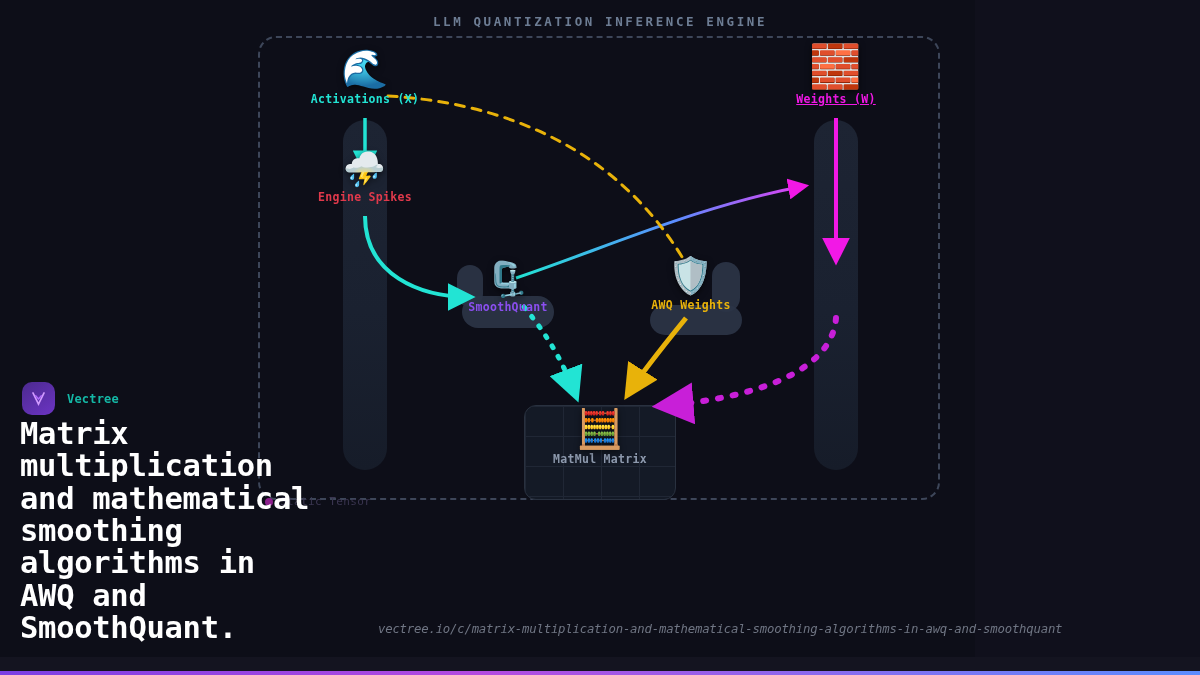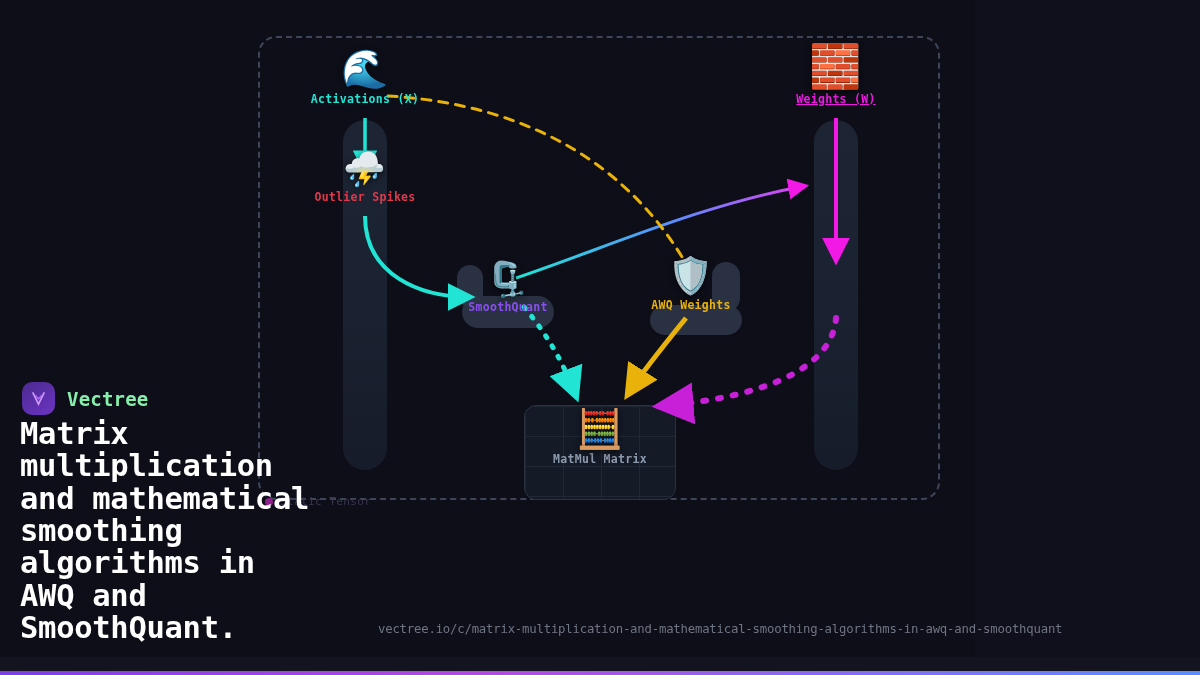--- a/index.html
+++ b/index.html
@@ -109,41 +109,42 @@
   
   .brand{
     position:absolute; left:22px; top:382px;
     display:flex; align-items:center; gap:12px; z-index:8;
   }
   .brand .mark{
     width:33px; height:33px; border-radius:10px;
     background:linear-gradient(145deg,#4c2a8f 0%,#6c34c4 100%);
     display:flex; align-items:center; justify-content:center;
   }
-  .brand .name{ color:#86efac; font-size:19px; font-weight:700; letter-spacing:.2px; }
+  .brand .name{ color:#14b8a6; font-size:12px; font-weight:700; letter-spacing:.2px; }
 
   .headline{
     position:absolute; left:20px; top:418px; width:400px; z-index:8;
     color:#ffffff; font-size:30.5px; font-weight:700; line-height:1.06;
     letter-spacing:-0.3px; white-space:pre-line;
   }
 
   .url{
     position:absolute; left:378px; top:622px; z-index:8;
-    color:#6f7583; font-size:12.3px; letter-spacing:-0.2px;
+    color:#6f7583; font-size:12.3px; letter-spacing:-0.2px;font-style:italic;
   }
 </style>
 </head>
 <body>
 
 <div id="stage">
 
   <div class="panel-core"></div>
   <div class="panel-right"></div>
 
+  <div class="diagram-title">LLM QUANTIZATION INFERENCE ENGINE</div>
 
   <div class="diagram-frame"></div>
 
   <div class="pill pill-left"></div>
   <div class="pill pill-right"></div>
 
   <div class="blob blob-sq-a"></div>
   <div class="blob blob-sq-b"></div>
   <div class="blob blob-awq-a"></div>
   <div class="blob blob-awq-b"></div>
@@ -190,21 +191,21 @@
     <path d="M836,318 C832,370 760,398 660,406" stroke="#c81fd8" stroke-width="6" fill="none" stroke-dasharray="3 12" stroke-linecap="round" marker-end="url(#arrMag2)"></path>
   </svg>
 
   <div class="node" id="node-activations">
     <span class="glyph">🌊</span>
     <span class="label">Activations (X)</span>
   </div>
 
   <div class="node" id="node-outliers">
     <span class="glyph">⛈️</span>
-    <span class="label">Outlier Spikes</span>
+    <span class="label">Engine Spikes</span>
   </div>
 
   <div class="node" id="node-weights">
     <span class="glyph">🧱</span>
     <span class="label">Weights (W)</span>
   </div>
 
   <div class="node" id="node-smoothquant">
     <span class="glyph">🗜️</span>
     <span class="label">SmoothQuant</span>

